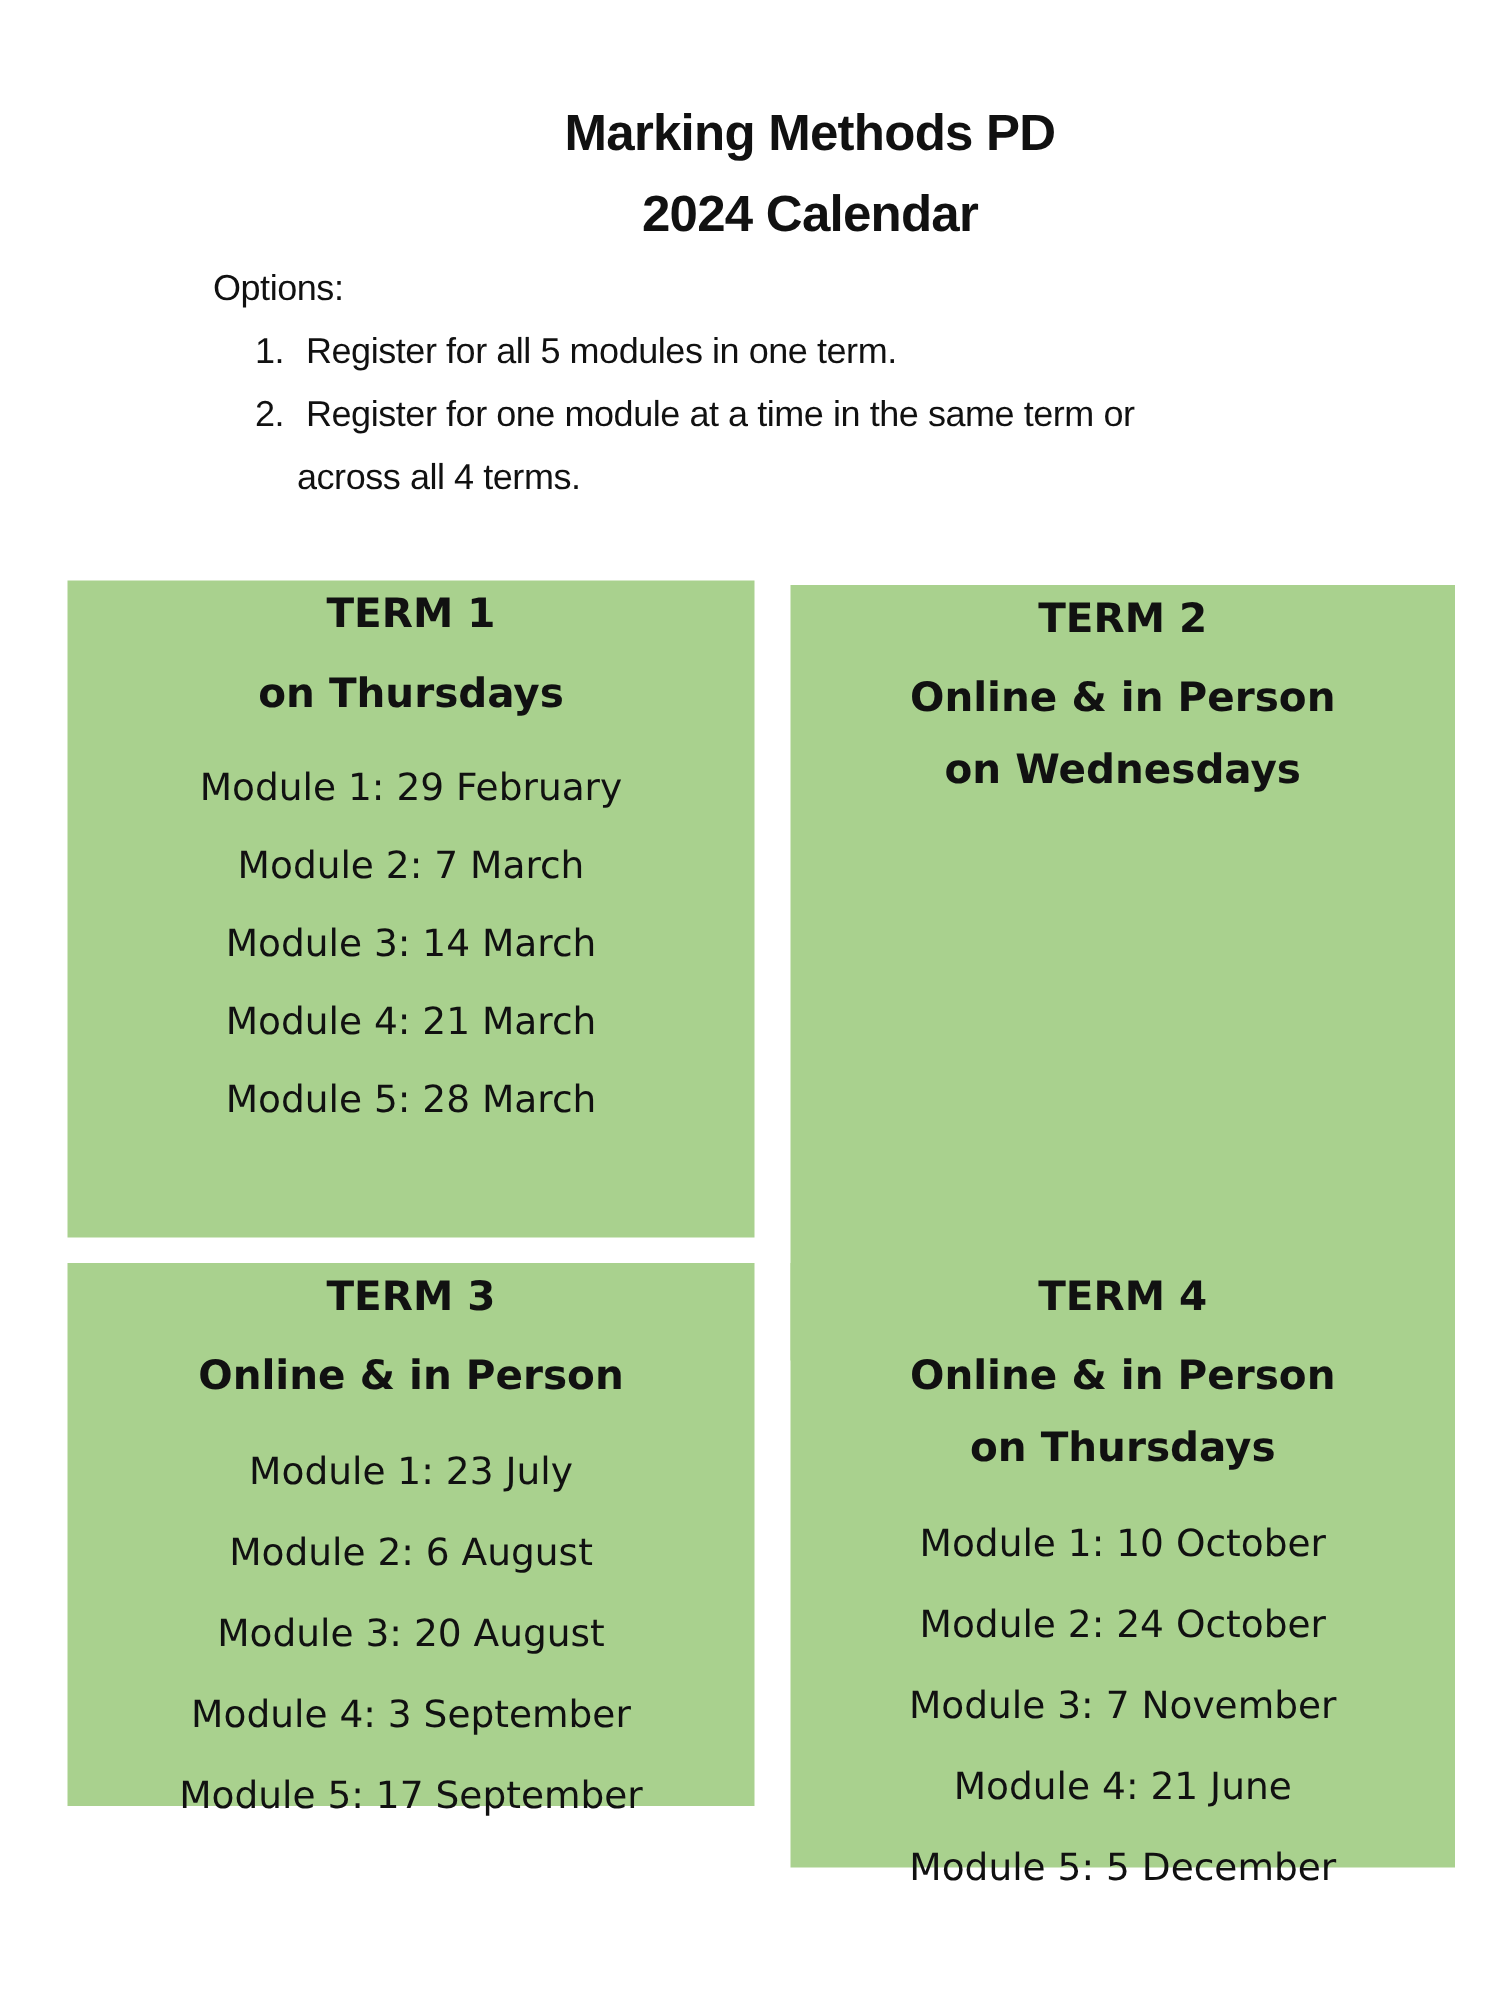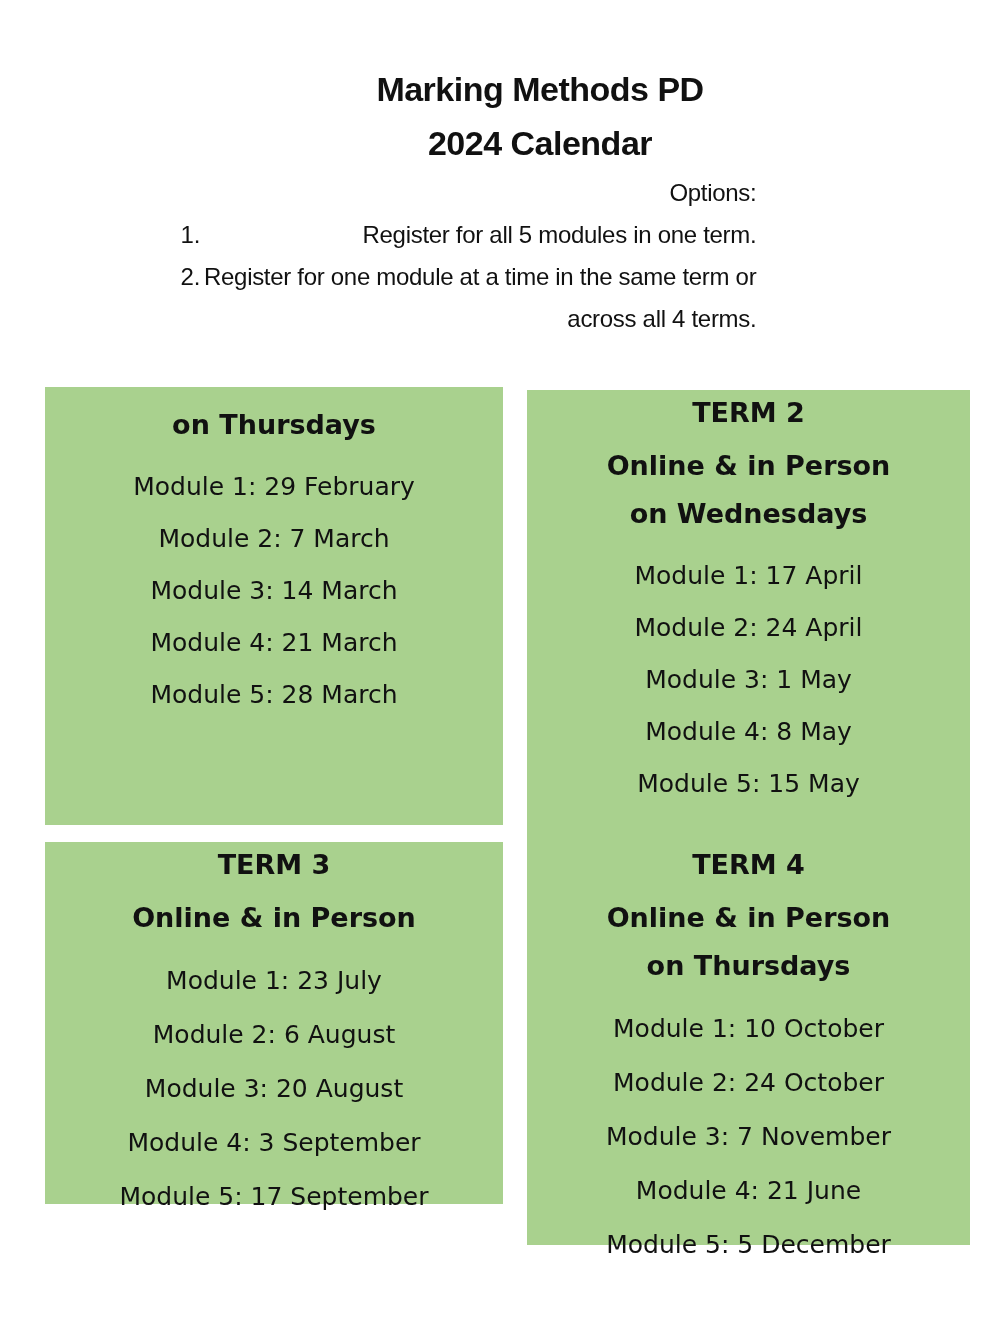--- a/index.html
+++ b/index.html
@@ -8,21 +8,20 @@
       position: absolute; left: 0; width: 1080px; text-align: center;
       font-family: "Liberation Sans", sans-serif; font-weight: bold;
       font-size: 34px; line-height: 54px; letter-spacing: -0.5px;
     }
     .title.l1 { top: 62px; }
     .title.l2 { top: 116px; }
     .options {
       position: absolute; left: 142px; top: 172px;
       font-family: "Liberation Sans", sans-serif; font-size: 24px; line-height: 42px;
       letter-spacing: -0.3px;
-      text-align: right;
     }
     .opt-row { position: relative; padding-left: 30px; }
     .opt-row .num { position: absolute; left: 28px; width: 30px; }
     .opt-row .txt { display: inline-block; padding-left: 32px; }
     .opt-cont { padding-left: 56px; }
     .card {
       position: absolute; background: #a9d18e;
       text-align: center; font-family: "DejaVu Sans", sans-serif; color: #111;
     }
     .card .term { font-weight: bold; font-size: 27px; line-height: 30px; margin-top: 8px; }
@@ -48,44 +47,38 @@
     <span class="txt">Register for all 5 modules in one term.</span>
   </div>
   <div class="opt-row">
     <span class="num">2.</span>
     <span class="txt">Register for one module at a time in the same term or</span>
   </div>
   <div class="opt-cont">across all 4 terms.</div>
 </div>
 
 <div class="card" id="term-1">
+  <div class="term">TERM 1</div>
   <div class="mode">
     <div>on Thursdays</div>
   </div>
   <div class="modules">
     <div class="module">Module 1: 29 February</div>
     <div class="module">Module 2: 7 March</div>
     <div class="module">Module 3: 14 March</div>
     <div class="module">Module 4: 21 March</div>
     <div class="module">Module 5: 28 March</div>
   </div>
 </div>
 
 <div class="card" id="term-2">
   <div class="term">TERM 2</div>
   <div class="mode">
     <div>Online &amp; in Person</div>
     <div>on Wednesdays</div>
-  </div>
-  <div class="modules">
-    <div class="module">Module 1: 17 April</div>
-    <div class="module">Module 2: 24 April</div>
-    <div class="module">Module 3: 1 May</div>
-    <div class="module">Module 4: 8 May</div>
-    <div class="module">Module 5: 15 May</div>
   </div>
 </div>
 
 <div class="card" id="term-3">
   <div class="term">TERM 3</div>
   <div class="mode">
     <div>Online &amp; in Person</div>
   </div>
   <div class="modules">
     <div class="module">Module 1: 23 July</div>

